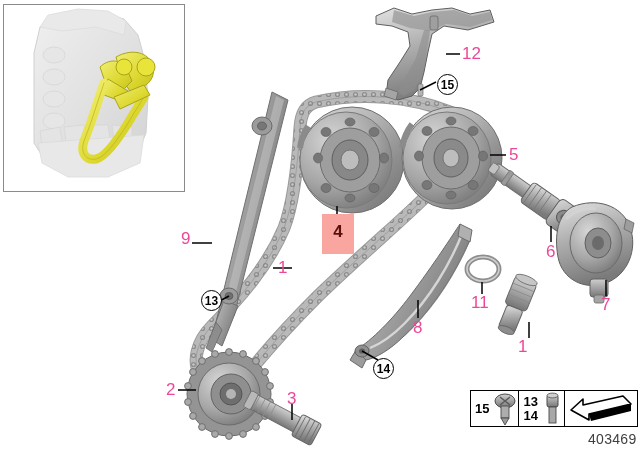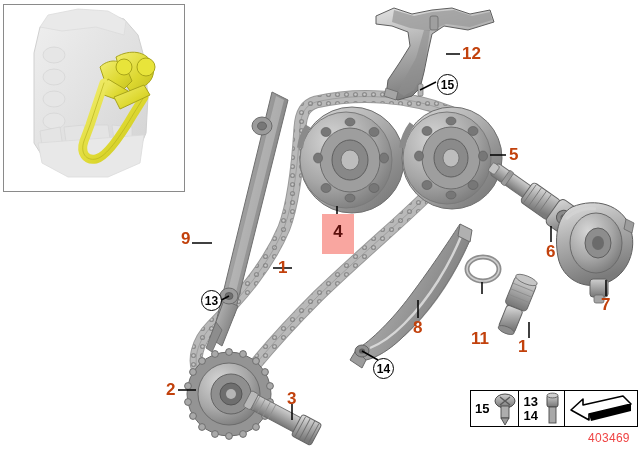--- a/index.html
+++ b/index.html
@@ -15,23 +15,23 @@
   #engine-inset{
     position:absolute;left:3px;top:4px;width:182px;height:188px;
     border:1px solid #8a8a8a;background:#ffffff;box-sizing:border-box;
   }
   #engine-inset svg{position:absolute;left:0;top:0;}
 
   
   .callout{
     position:absolute;
     font-family:"Liberation Sans", sans-serif;
-    font-weight:bold;
+    font-weight:normal;
     font-size:16px;
-    color:#c2410c;
+    color:#ec4899;
     line-height:1;
     white-space:nowrap;
   }
   .callout.big{font-size:17px;}
 
   
   .circ{
     position:absolute;
     width:21px;height:21px;border-radius:50%;
     border:1.4px solid #000;background:#ffffff;
@@ -68,21 +68,21 @@
   #legend-cell-1314{width:53px;padding-left:4px;}
   #legend-cell-arrow{flex:1;justify-content:center;}
   .legend-num{
     font-family:"Liberation Sans", sans-serif;
     font-weight:bold;font-size:13px;color:#000;line-height:1.05;
   }
   .legend-nums-stack{display:flex;flex-direction:column;}
   #diagram-number{
     position:absolute;left:588px;top:431px;
     font-family:"Liberation Sans", sans-serif;
-    font-size:12px;color:#ef4444;letter-spacing:.3px;
+    font-size:14px;color:#404040;letter-spacing:.3px;
   }
 
   
   #art{position:absolute;left:0;top:0;width:644px;height:451px;}
 </style>
 </head>
 <body>
 
 <div id="page">
 
@@ -377,21 +377,21 @@
 
   <div class="callout big" style="left:181px;top:230px;">9</div>
   <div class="callout big" style="left:278px;top:259px;">1</div>
   <div class="callout big" style="left:166px;top:381px;">2</div>
   <div class="callout big" style="left:287px;top:390px;">3</div>
   <div class="callout big" style="left:509px;top:146px;">5</div>
   <div class="callout big" style="left:546px;top:243px;">6</div>
   <div class="callout big" style="left:601px;top:296px;">7</div>
   <div class="callout big" style="left:413px;top:319px;">8</div>
   <div class="callout big" style="left:518px;top:338px;">1</div>
-  <div class="callout big" style="left:471px;top:294px;margin-top:36px;">11</div>
+  <div class="callout big" style="left:471px;top:294px;">11</div>
   <div class="callout big" style="left:462px;top:45px;">12</div>
 
   <div class="circ" style="left:201px;top:290px;">13</div>
   <div class="circ" style="left:373px;top:358px;">14</div>
   <div class="circ" style="left:437px;top:74px;">15</div>
 
   <div id="legend">
 
     <div class="legend-cell" id="legend-cell-15">
       <span class="legend-num">15</span>

